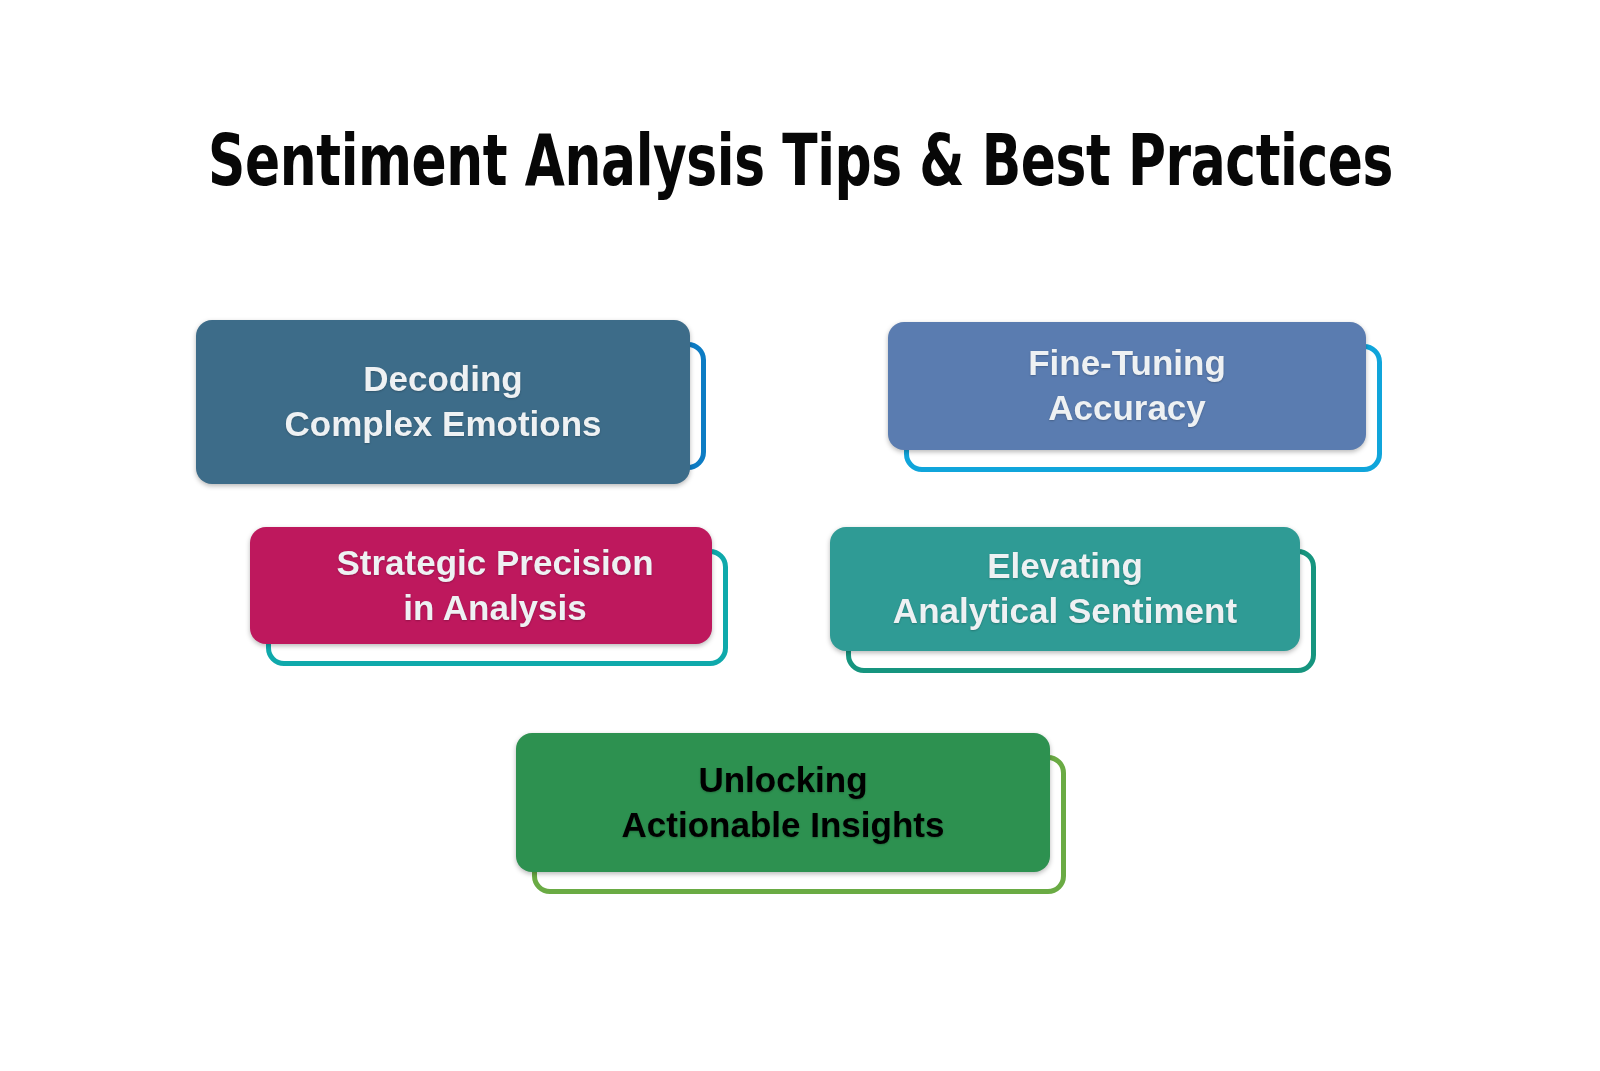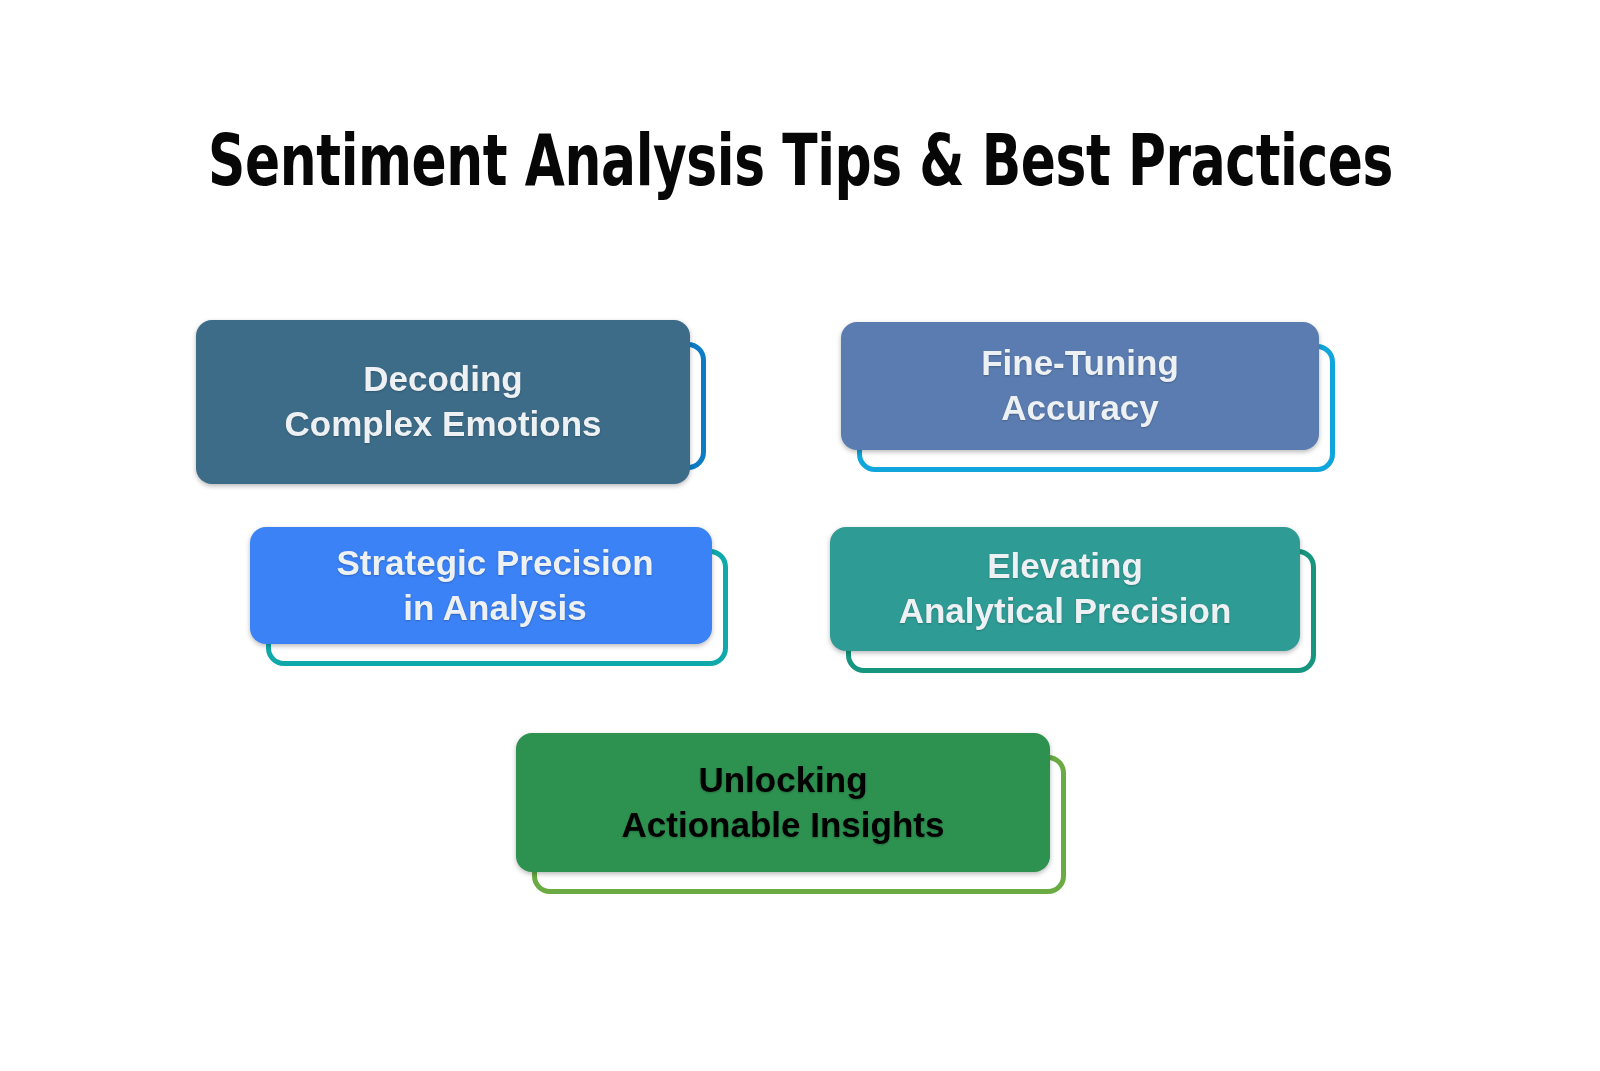--- a/index.html
+++ b/index.html
@@ -91,39 +91,39 @@
   </div>
 
   <div id="cards-layer">
       <div class="card" style="left: 196px; top: 320px; width: 494px; height: 128px;">
         <div class="card-outline" style="left: 16px; top: 22px; width: 494px; height: 128px; border-width: 5px; border-color: rgb(13, 124, 196);"></div>
         <div class="card-fill" style="width: 494px; height: 164px; background: rgb(61, 108, 137);">
           <div class="card-label" style="color: rgb(238, 241, 243);">Decoding
 Complex Emotions</div>
         </div>
       </div>
-      <div class="card" style="left: 841px; top: 322px; width: 478px; height: 128px; padding-left: 44px;">
+      <div class="card" style="left: 888px; top: 322px; width: 478px; height: 128px; padding-left: 44px;">
         <div class="card-outline" style="left: 16px; top: 22px; width: 478px; height: 128px; border-width: 5px; border-color: rgb(16, 165, 219);"></div>
         <div class="card-fill" style="width: 478px; height: 128px; background: rgb(90, 124, 176);">
           <div class="card-label" style="color: rgb(238, 241, 243);">Fine-Tuning
 Accuracy</div>
         </div>
       </div>
       <div class="card" style="left: 250px; top: 527px; width: 462px; height: 117px;">
         <div class="card-outline" style="left: 16px; top: 22px; width: 462px; height: 117px; border-width: 5px; border-color: rgb(15, 169, 171);"></div>
-        <div class="card-fill" style="width: 462px; height: 117px; background: #3b82f6; padding-left: 28px;">
+        <div class="card-fill" style="width: 462px; height: 117px; background: #be185d; padding-left: 28px;">
           <div class="card-label" style="color: rgb(238, 241, 243);">Strategic Precision
 in Analysis</div>
         </div>
       </div>
       <div class="card" style="left: 830px; top: 527px; width: 470px; height: 124px;">
         <div class="card-outline" style="left: 16px; top: 22px; width: 470px; height: 124px; border-width: 5px; border-color: rgb(22, 149, 127);"></div>
         <div class="card-fill" style="width: 470px; height: 124px; background: rgb(47, 155, 149);">
           <div class="card-label" style="color: rgb(238, 241, 243);">Elevating
-Analytical Precision</div>
+Analytical Sentiment</div>
         </div>
       </div>
       <div class="card" style="left: 516px; top: 733px; width: 534px; height: 139px;">
         <div class="card-outline" style="left: 16px; top: 22px; width: 534px; height: 139px; border-width: 5px; border-color: rgb(106, 171, 68);"></div>
         <div class="card-fill" style="width: 534px; height: 139px; background: rgb(45, 145, 80);">
           <div class="card-label" style="color: #000000;">Unlocking
 Actionable Insights</div>
         </div>
       </div>
     </div>

